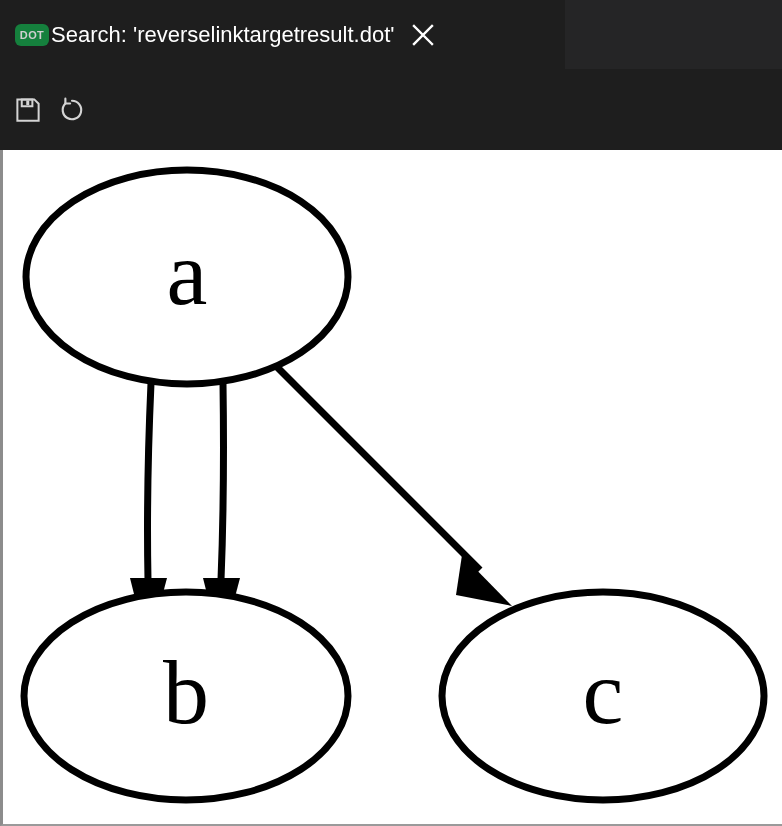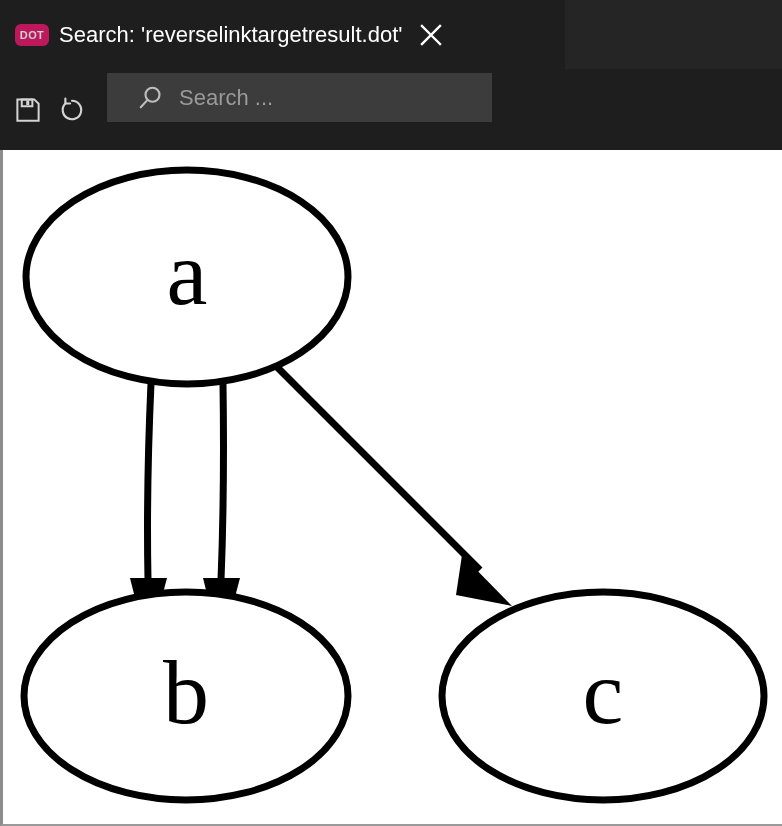--- a/index.html
+++ b/index.html
@@ -39,29 +39,29 @@
     align-items: center;
     padding: 0 0 0 15px;
     box-sizing: border-box;
     position: relative;
   }
   .tab-icon {
     flex: 0 0 auto;
     width: 34px;
     height: 22px;
     border-radius: 6px;
-    background: #be185d;
+    background: #15803d;
     color: #cfcfcf;
     font-size: 11px;
     font-weight: bold;
     letter-spacing: 0.4px;
     display: flex;
     align-items: center;
     justify-content: center;
-    margin-right: 10px;
+    margin-right: 2px;
     user-select: none;
   }
   .tab-title {
     flex: 0 1 auto;
     color: #ffffff;
     font-size: 22px;
     line-height: 26px;
     white-space: nowrap;
     overflow: hidden;
   }
@@ -206,29 +206,20 @@
       </svg>
     </div>
     <div class="tool-btn">
       <svg width="30" height="30" viewBox="0 0 24 24" aria-hidden="true">
         <path d="M12 4.6 a7.4 7.4 0 1 1 -5.3 2.2" fill="none" stroke="currentColor" stroke-width="1.7" stroke-linecap="round"></path>
         <path d="M6.7 6.8 L6.7 2.9 M6.7 6.8 L10.5 6.8" fill="none" stroke="currentColor" stroke-width="1.7" stroke-linecap="round" stroke-linejoin="round"></path>
       </svg>
     </div>
   </div>
 
-  <div class="search-box">
-    <span class="search-icon">
-      <svg width="30" height="30" viewBox="0 0 24 24" aria-hidden="true">
-        <circle cx="14" cy="9.4" r="5.6" fill="none" stroke="currentColor" stroke-width="1.7"></circle>
-        <path d="M9.8 13.7 L4.6 19.4" fill="none" stroke="currentColor" stroke-width="1.7" stroke-linecap="round"></path>
-      </svg>
-    </span>
-    <input class="search-input" type="text" value="" placeholder="Search ..." style="">
-  </div>
 
   <div class="canvas">
     <svg width="782" height="676" viewBox="0 0 782 676" aria-hidden="false">
 
       <g>
         <path class="edge-line" d="M151 233 C 148 300, 147 380, 148 430"></path>
         <polygon class="edge-arrow" points="130,428 167,428 148,500"></polygon>
       </g>
       <g>
         <path class="edge-line" d="M223 233 C 224 300, 223 380, 221 430"></path>

